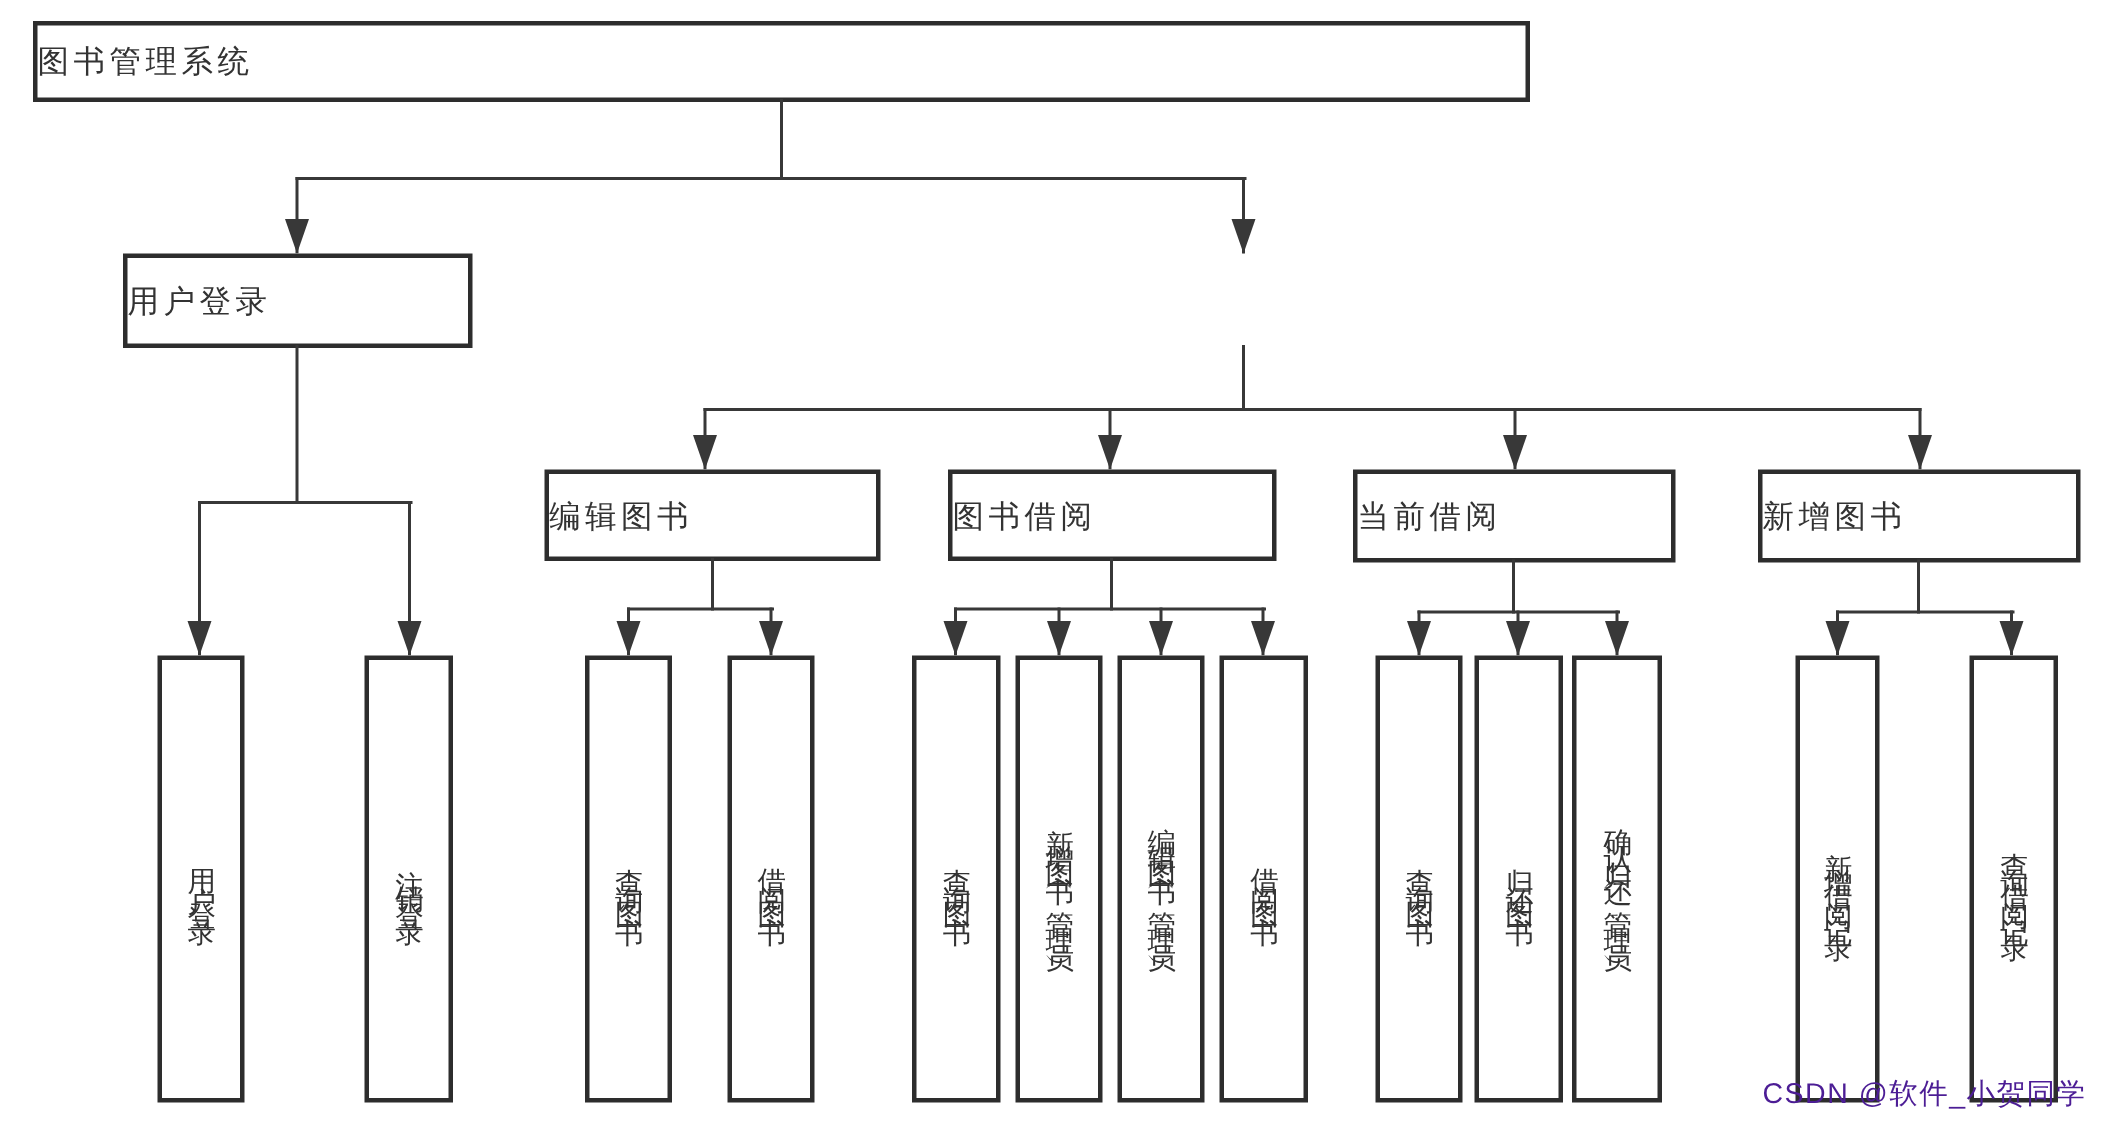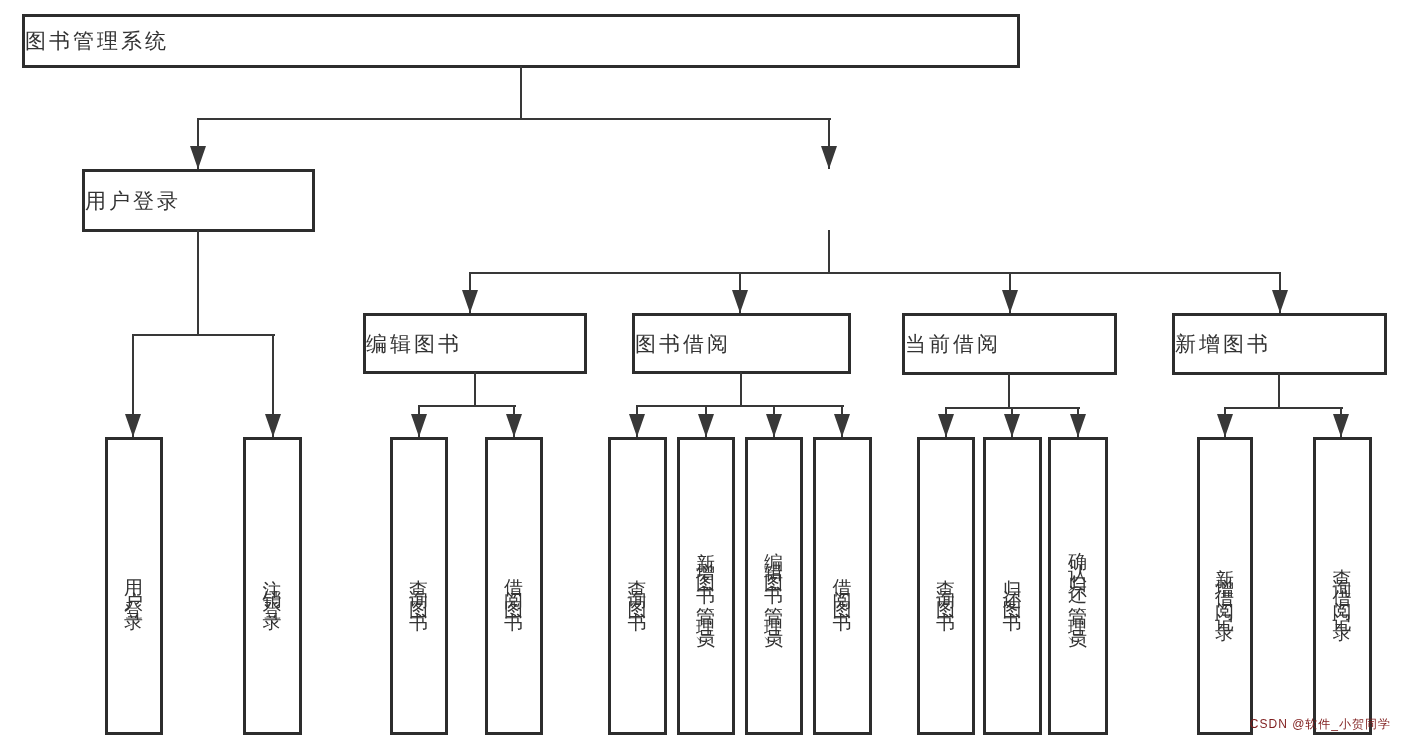--- a/index.html
+++ b/index.html
@@ -60,23 +60,23 @@
     width: 0;
     height: 0;
     border-left: 8px solid transparent;
     border-right: 8px solid transparent;
     border-top: 23px solid #383838;
   }
   .watermark {
     position: absolute;
     top: 716px;
     right: 14px;
-    font-size: 12px;
+    font-size: 19px;
     letter-spacing: 1px;
-    color: #7f1d1d;
+    color: #4c1d95;
     white-space: nowrap;
   }
 </style>
 </head>
 <body>
 
 <div class="canvas">
 
   <div class="node" style="left:22px; top:14px; width:998px; height:54px;">
     <span class="hlabel">图书管理系统</span>

